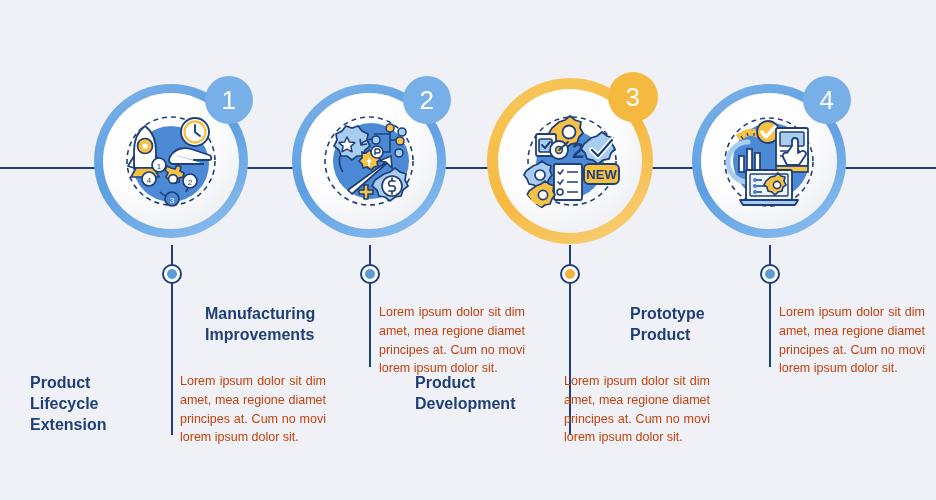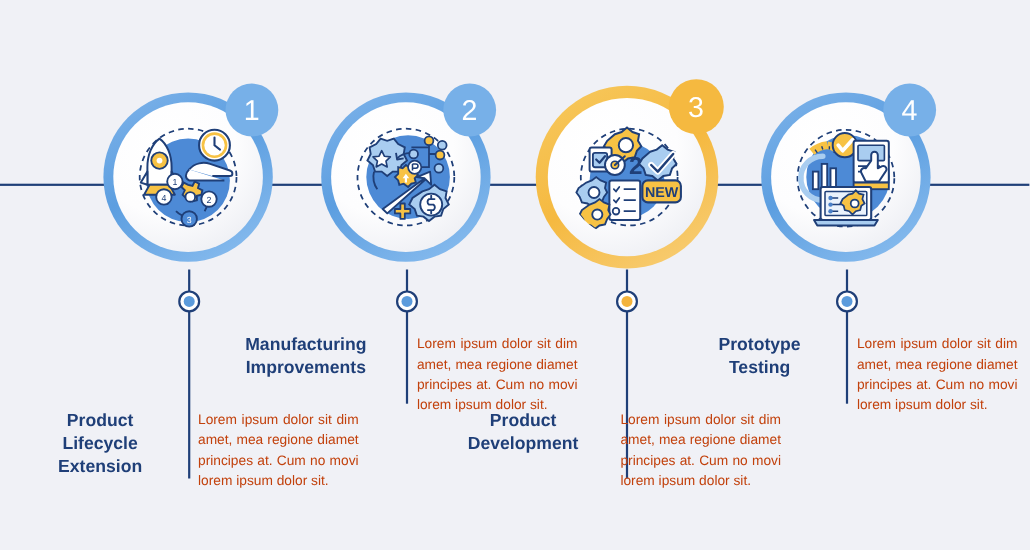--- a/index.html
+++ b/index.html
@@ -105,21 +105,21 @@
   .dot-blue i { background: #5b9bdc; }
   .dot-orange i { background: #f3b33c; }
 
   
   .textblock {
     position: absolute;
     display: flex;
     align-items: flex-start;
   }
   .tb-title {
-    text-align: center;
+    text-align: left;
     color: #1f3f78;
     font-weight: bold;
     font-size: 16px;
     line-height: 1.32;
     padding-right: 14px;
     box-sizing: border-box;
     white-space: pre-line;
   }
   .tb-body {
     text-align: justify;
@@ -401,17 +401,17 @@
   </div>
 
   <div class="textblock tb-3">
     <div class="tb-title">Product
 Development</div>
     <div class="tb-body">Lorem ipsum dolor sit dim amet, mea regione diamet principes at. Cum no movi lorem ipsum dolor sit.</div>
   </div>
 
   <div class="textblock tb-4">
     <div class="tb-title">Prototype
-Testing</div>
+Product</div>
     <div class="tb-body">Lorem ipsum dolor sit dim amet, mea regione diamet principes at. Cum no movi lorem ipsum dolor sit.</div>
   </div>
 
 </div>
 
 </body></html>

